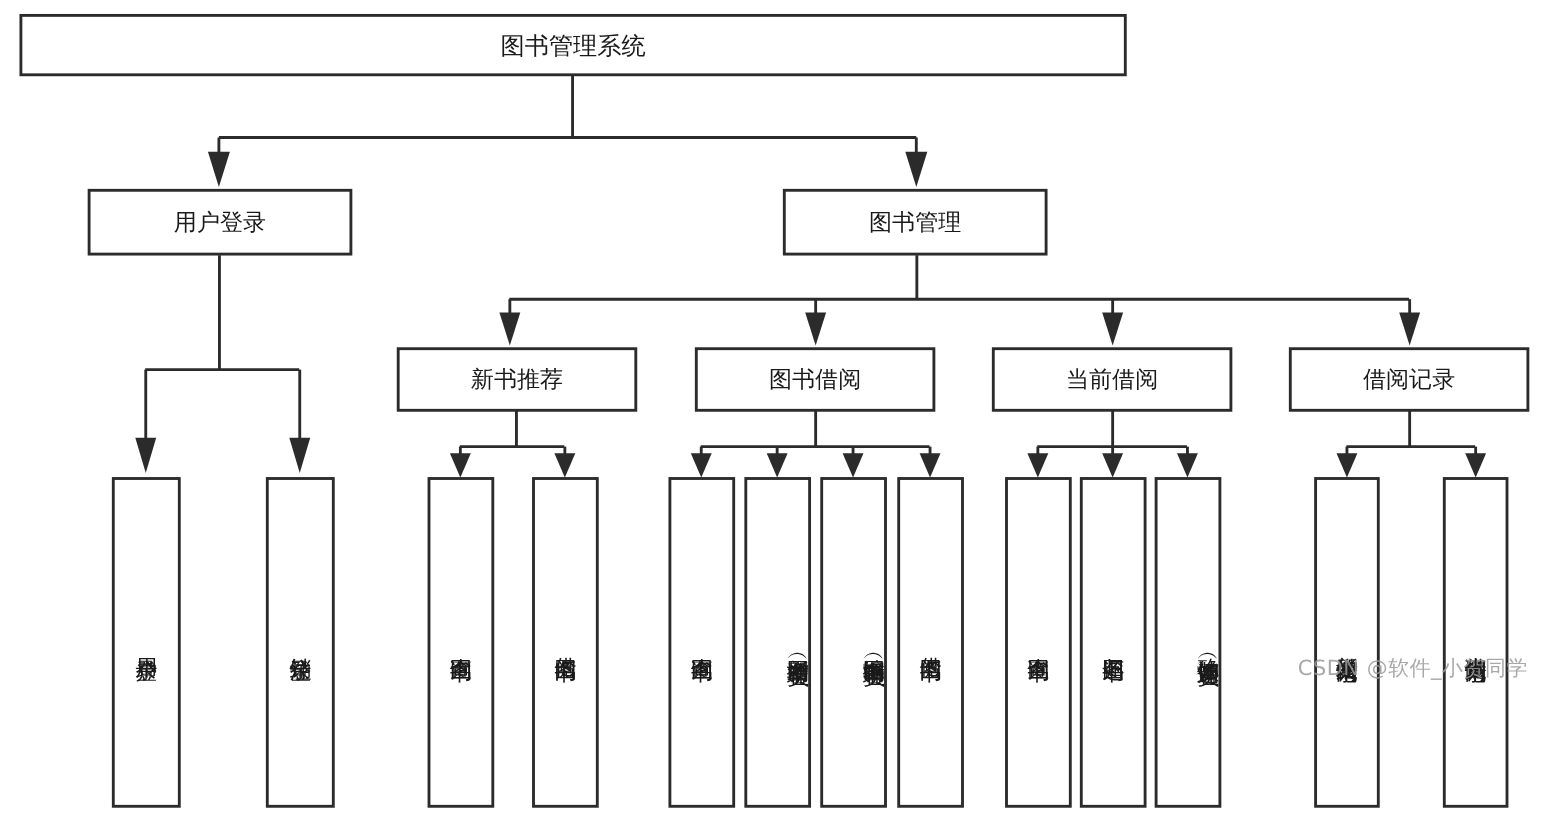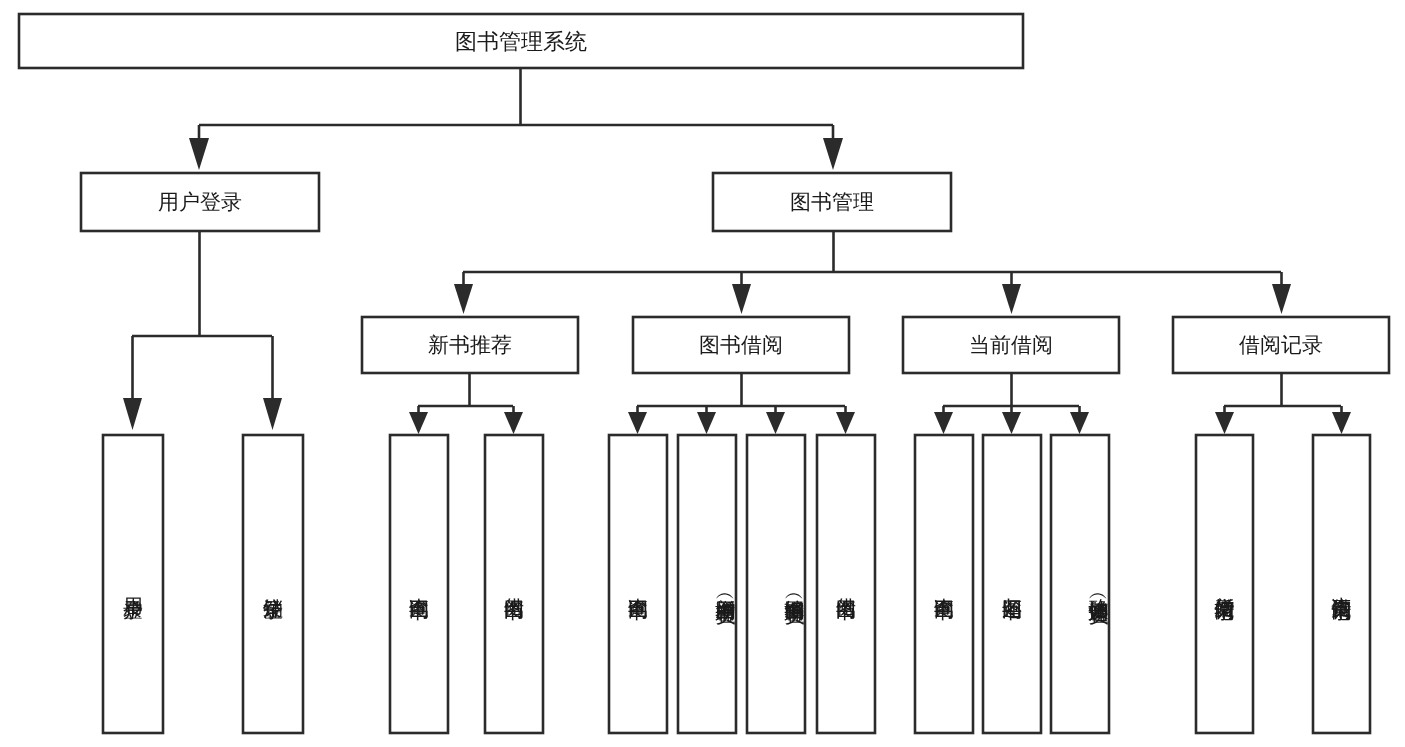--- a/index.html
+++ b/index.html
@@ -243,14 +243,15 @@
   <div class="leaf-text" style="left:747px; top:441px; width:58px; height:292px;">编辑图书（管理员）</div>
   <div class="leaf-text centered" style="left:817px; top:435px; width:58px; height:298px;">借阅图书</div>
 
   <div class="leaf-text centered" style="left:915px; top:435px; width:58px; height:298px;">查询图书</div>
   <div class="leaf-text centered" style="left:983px; top:435px; width:58px; height:298px;">归还图书</div>
   <div class="leaf-text" style="left:1051px; top:441px; width:58px; height:292px;">确认归还（管理员）</div>
 
   <div class="leaf-text centered" style="left:1196px; top:435px; width:57px; height:298px;">新增借阅记录</div>
   <div class="leaf-text centered" style="left:1313px; top:435px; width:57px; height:298px;">查询借阅记录</div>
 
+  <div class="watermark">CSDN @软件_小贺同学</div>
 
 </div>
 
 </body></html>

